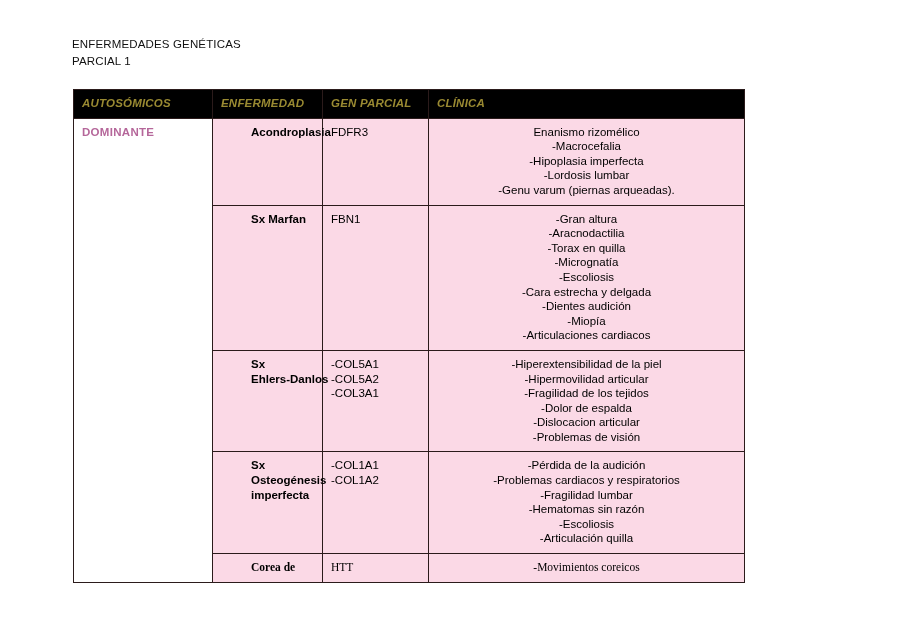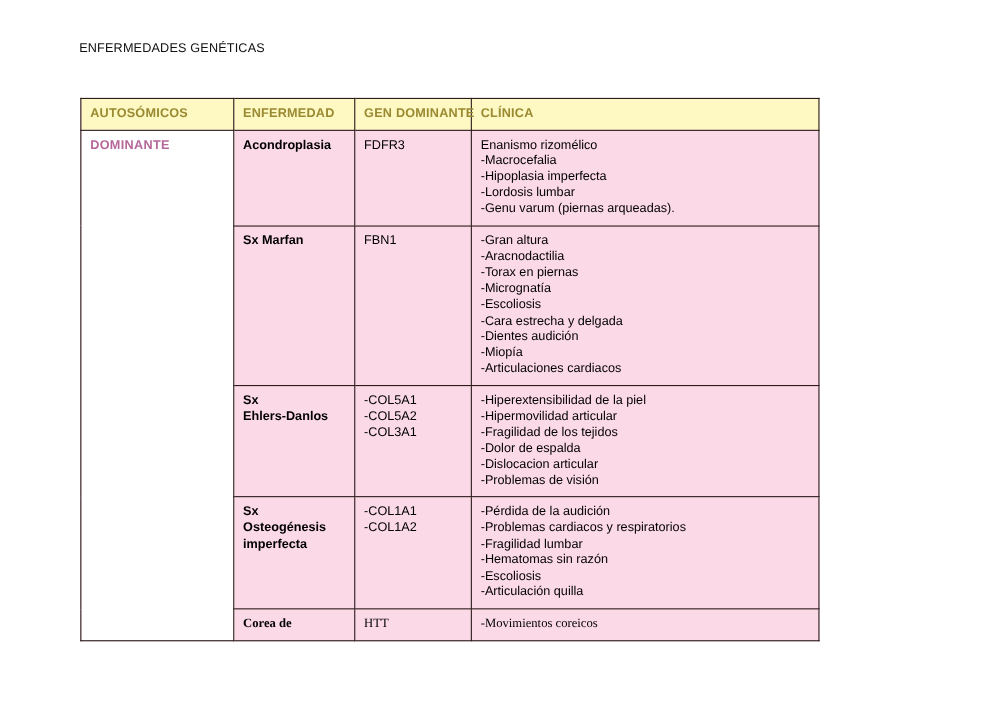--- a/index.html
+++ b/index.html
@@ -62,78 +62,80 @@
   }
 
   
   col.c-group { width: 139px; }
   col.c-disease { width: 110px; }
   col.c-gene { width: 106px; }
   col.c-clinic { width: 316px; }
 
   
   thead th {
-    background: #fef9c3;
+    background: #000000;
     color: #9a8a32;
     font-weight: bold;
     font-size: 11.5px;
     letter-spacing: 0.2px;
     padding-top: 9px;
     padding-bottom: 9px;
     white-space: nowrap;
+    font-style: italic;
   }
 
   
   td.group-cell {
     background: #ffffff;
     color: #b5679a;
     font-weight: bold;
     font-size: 12.5px;
     letter-spacing: 0.3px;
     vertical-align: middle;
     text-align: left;
     padding-left: 14px;
   }
 
   td.disease-cell {
     font-weight: bold;
     color: #000000;
   }
-  td.disease-cell .dline { display: block; white-space: nowrap; }
+  td.disease-cell .dline { display: block; white-space: nowrap; margin-left: 30px; }
 
   td.gene-cell .gline { display: block; white-space: nowrap; }
 
   td.clinic-cell { padding-left: 10px; }
-  td.clinic-cell .cline { display: block; }
+  td.clinic-cell .cline { display: block; text-align: center; }
 
   
   tr.row-clipped td { padding-bottom: 7px; font-family: Liberation Serif, serif; }
 </style>
 </head>
 <body>
 
 <div class="page">
 
   <div class="doc-heading">
     <div class="line">ENFERMEDADES GENÉTICAS</div>
+    <div class="line">PARCIAL 1</div>
   </div>
 
   <div class="table-wrap">
     <table class="genetics">
       <colgroup>
         <col class="c-group">
         <col class="c-disease">
         <col class="c-gene">
         <col class="c-clinic">
       </colgroup>
       <thead>
         <tr>
           <th>AUTOSÓMICOS</th>
           <th>ENFERMEDAD</th>
-          <th>GEN DOMINANTE</th>
+          <th>GEN PARCIAL</th>
           <th>CLÍNICA</th>
         </tr>
       </thead>
       <tbody>
 
         <tr>
           <td class="group-cell" rowspan="5">DOMINANTE</td>
           <td class="disease-cell">
             <span class="dline">Acondroplasia</span>
           </td>
@@ -152,21 +154,21 @@
         <tr>
           <td class="disease-cell">
             <span class="dline">Sx Marfan</span>
           </td>
           <td class="gene-cell">
             <span class="gline">FBN1</span>
           </td>
           <td class="clinic-cell">
             <span class="cline">-Gran altura</span>
             <span class="cline">-Aracnodactilia</span>
-            <span class="cline">-Torax en piernas</span>
+            <span class="cline">-Torax en quilla</span>
             <span class="cline">-Micrognatía</span>
             <span class="cline">-Escoliosis</span>
             <span class="cline">-Cara estrecha y delgada</span>
             <span class="cline">-Dientes audición</span>
             <span class="cline">-Miopía</span>
             <span class="cline">-Articulaciones cardiacos</span>
           </td>
         </tr>
 
         <tr>

